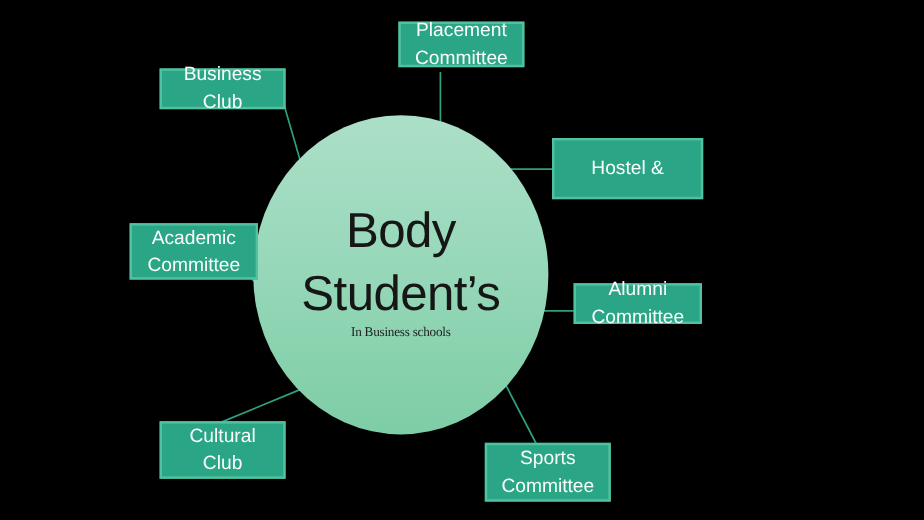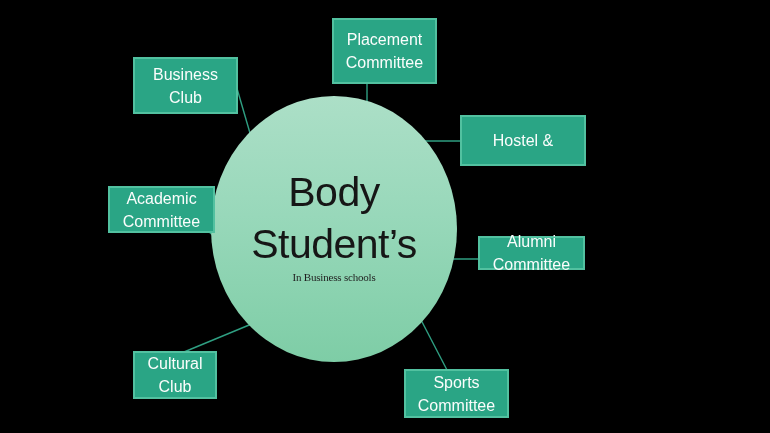--- a/index.html
+++ b/index.html
@@ -87,45 +87,45 @@
   </svg>
 
   <div class="ellipse">
     <div class="center-title">
       <div>Body</div>
       <div>Student’s</div>
     </div>
     <div class="center-subtitle">In Business schools</div>
   </div>
 
-  <div class="node" style="left:332px; top:18px; width:105px; height:66px;">
+  <div class="node" style="left:332px; top:18px; width:105px; height:38px;">
     <span>Placement</span>
     <span>Committee</span>
   </div>
 
-  <div class="node" style="left:133px; top:57px; width:105px; height:57px;">
+  <div class="node" style="left:133px; top:57px; width:105px; height:34px;">
     <span>Business</span>
     <span>Club</span>
   </div>
 
   <div class="node" style="left:460px; top:115px; width:126px; height:51px;">
     <span>Hostel &amp;</span>
   </div>
 
   <div class="node" style="left:80px; top:186px; width:107px; height:47px;margin-left:28px;">
     <span>Academic</span>
     <span>Committee</span>
   </div>
 
   <div class="node" style="left:478px; top:236px; width:107px; height:34px;">
     <span>Alumni</span>
     <span>Committee</span>
   </div>
 
-  <div class="node" style="left:133px; top:351px; width:84px; height:48px;">
+  <div class="node" style="left:133px; top:351px; width:105px; height:48px;">
     <span>Cultural</span>
     <span>Club</span>
   </div>
 
   <div class="node" style="left:404px; top:369px; width:105px; height:49px;justify-content:space-between;">
     <span>Sports</span>
     <span>Committee</span>
   </div>
 
 </div>

